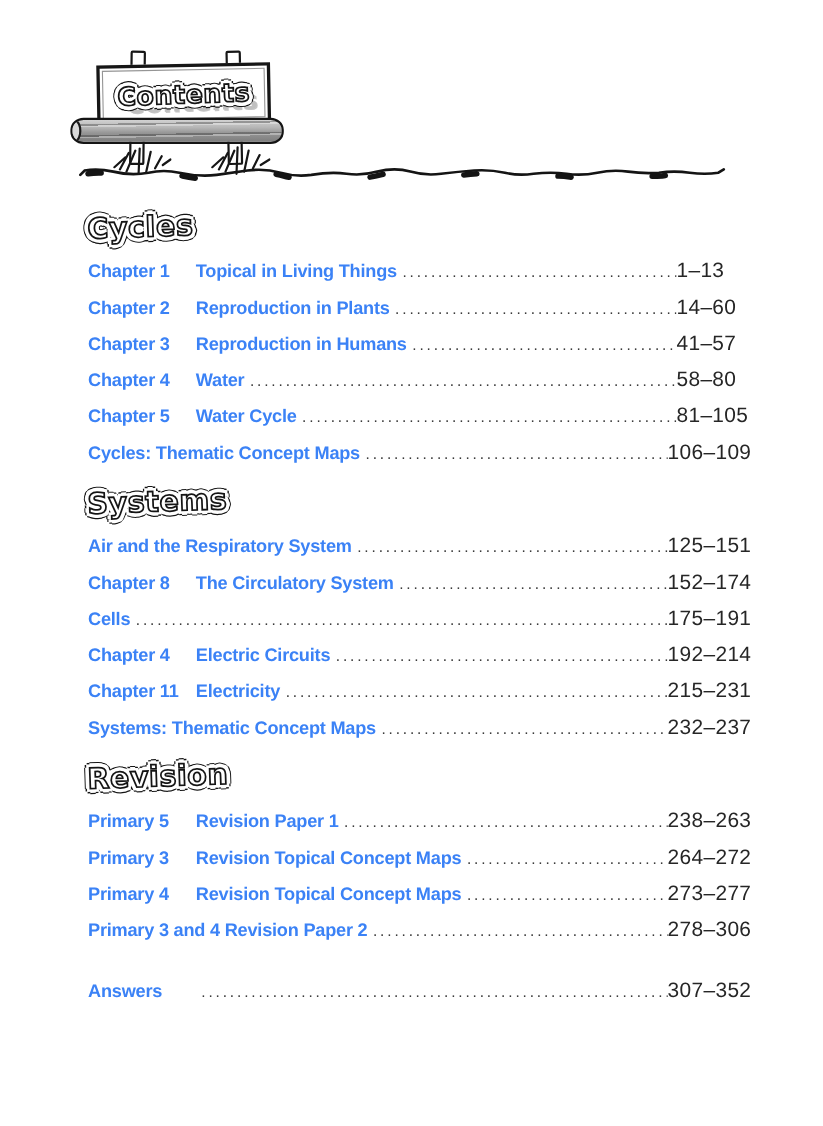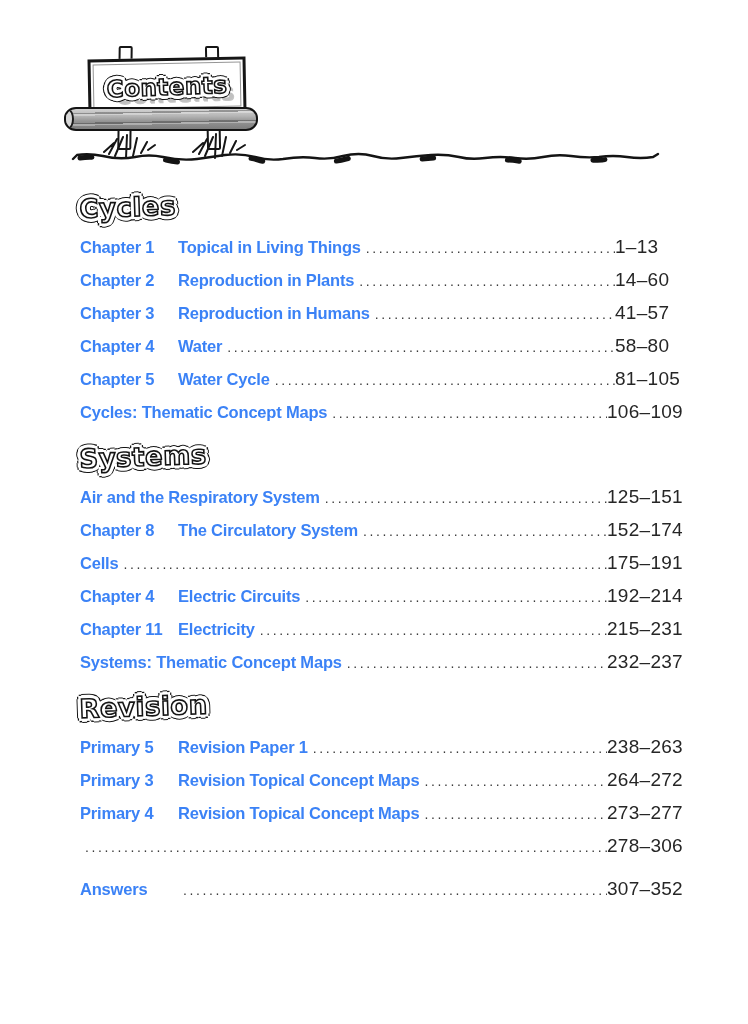--- a/index.html
+++ b/index.html
@@ -74,21 +74,21 @@
   .lbl,.ttl{
     font-weight:bold;font-size:16.5px;letter-spacing:-.2px;color:#3b82f6;white-space:nowrap;
   }
   .ttl{flex:0 0 auto;}
   .dots{
     flex:1 1 auto;overflow:hidden;white-space:nowrap;font-size:14px;
     letter-spacing:2.6px;color:#3a3a3a;padding:0 6px 0 5px;
   }
   .dots::after{content:"........................................................................................................................................................";}
   .pg{flex:0 0 68px;font-size:19px;font-weight:400;color:#262626;letter-spacing:.3px;white-space:nowrap;}
-  .answers{margin-top:10px;}
+  .answers{margin-top:22px;}
 </style>
 </head>
 <body>
 
 <div class="sign">
   <div class="post post-l"></div>
   <div class="post post-r"></div>
   <div class="board">
     <div class="board-title sticker">Contents</div>
   </div>
@@ -193,20 +193,21 @@
     <span class="dots"></span>
     <span class="pg">264–272</span>
   </div>
   <div class="row">
     <span class="lbl">Primary 4</span>
     <span class="ttl">Revision Topical Concept Maps</span>
     <span class="dots"></span>
     <span class="pg">273–277</span>
   </div>
   <div class="row full">
+    <span class="ttl">Primary 3 and 4 Revision Paper 2</span>
     <span class="dots"></span>
     <span class="pg">278–306</span>
   </div>
 
   <div class="row answers">
     <span class="lbl">Answers</span>
     <span class="ttl"></span>
     <span class="dots"></span>
     <span class="pg">307–352</span>
   </div>

